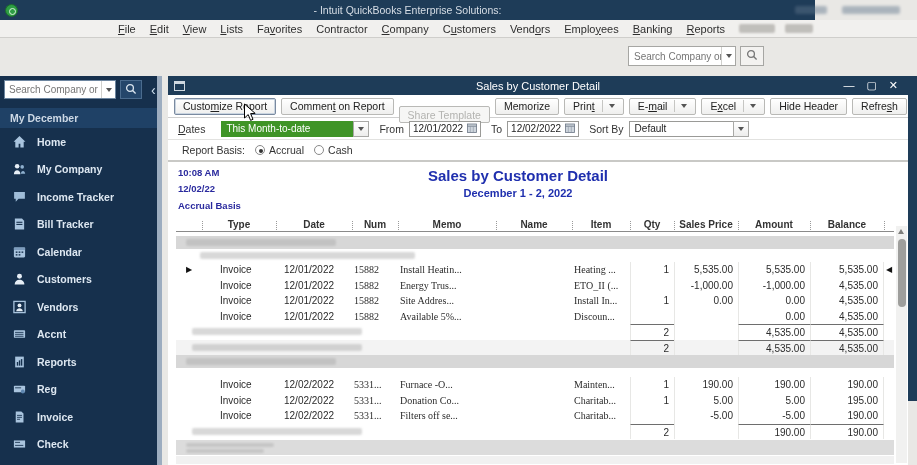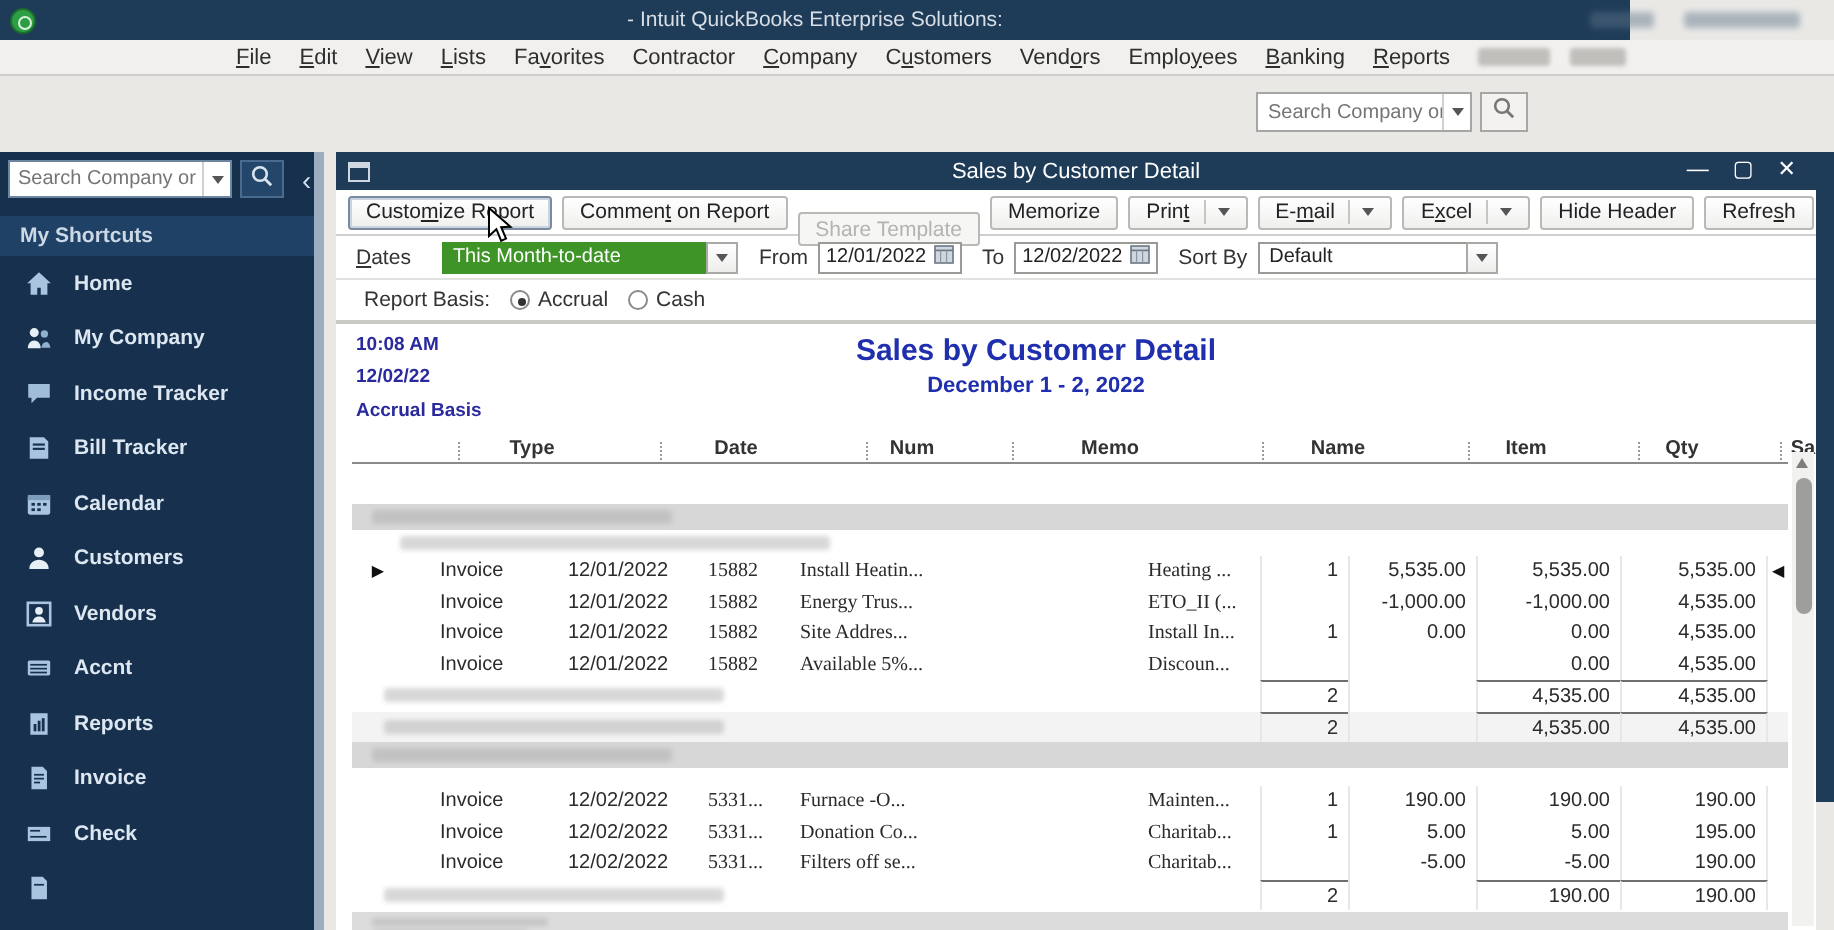--- a/index.html
+++ b/index.html
@@ -67,21 +67,21 @@
   .show-filters { color:#2b3fd4; font-weight:bold; margin-left:52px; cursor:pointer;margin-top:33px; }
 
   
   .content { position:relative; height:303px; background:#fff; overflow:hidden; }
   .rpt-meta { position:absolute; left:10px; color:#2a2a9e; font-size:9.5px; font-weight:bold; }
   .rpt-title { position:absolute; left:0; right:40px; top:5px; text-align:center; color:#1f2fae; font-size:15px; font-weight:bold; }
   .rpt-subtitle { position:absolute; left:0; right:40px; top:25px; text-align:center; color:#1f2fae; font-size:11px; font-weight:bold; }
 
   .tbl { position:absolute; left:8px; top:56px; width:718px; }
   .grid { display:grid; grid-template-columns:26px 74px 76px 46px 98px 76px 58px 44px 64px 72px 74px 10px; align-items:center; }
-  .hdr { height:14px; border-bottom:1px solid #8a8a8a; margin-bottom:20px; font-size:10px; font-weight:bold; color:#333;gap:27px; }
+  .hdr { height:14px; border-bottom:1px solid #8a8a8a; margin-bottom:4px; font-size:10px; font-weight:bold; color:#333; }
   .hdr .hc { text-align:center; position:relative; height:12px; line-height:12px; }
   .hdr .hc::before { content:""; position:absolute; left:0; top:2px; bottom:1px; border-left:1px dotted #9a9a9a; }
   .row { height:15.5px; font-size:10px; color:#2b2b2b; position:relative; }
   .c { height:15.5px; line-height:15.5px; white-space:nowrap; overflow:hidden; }
   .c.lft { padding-left:2px;font-family:Liberation Serif, serif; }
   .c.type { padding-left:18px; }
   .c.date { padding-left:8px; }
   .c.rgt { text-align:right; padding-right:5px; }
   .vline { border-left:1px solid #e7e7e5; }
   .vr { border-right:1px solid #e7e7e5; }
@@ -164,21 +164,21 @@
     <div class="side-mag">
       <span>
         <svg width="12" height="12" viewBox="0 0 12 12">
             <circle cx="5" cy="5" r="3.4" fill="none" stroke="#d9e4ee" stroke-width="1.3"></circle>
             <line x1="7.6" y1="7.6" x2="10.6" y2="10.6" stroke="#d9e4ee" stroke-width="1.4"></line>
           </svg>
       </span>
     </div>
     <span class="side-collapse">‹</span>
   </div>
-  <div class="side-header">My Shortcuts</div>
+  <div class="side-header">My December</div>
   <div>
       <div class="side-item">
         <span class="icn">
           <svg width="15" height="14" viewBox="0 0 13 13">
             <path d="M6.5 1L1 6.2h1.6v5.3h3.1V8.2h1.6v3.3h3.1V6.2H12z" fill="#a9c4de"></path>
           </svg>
         </span>
         <span class="lbl">Home</span>
       </div>
       <div class="side-item">
@@ -257,20 +257,30 @@
       <div class="side-item">
         <span class="icn">
           <svg width="15" height="14" viewBox="0 0 13 13">
             <rect x="2.5" y="1.5" width="8" height="10" fill="#a9c4de"></rect>
             <rect x="4" y="6.5" width="1.3" height="3.4" fill="#16304d"></rect>
             <rect x="5.9" y="5" width="1.3" height="4.9" fill="#16304d"></rect>
             <rect x="7.8" y="3.8" width="1.3" height="6.1" fill="#16304d"></rect>
           </svg>
         </span>
         <span class="lbl">Reports</span>
+      </div>
+      <div class="side-item">
+        <span class="icn">
+          <svg width="15" height="14" viewBox="0 0 13 13">
+            <rect x="1.3" y="3.4" width="10.4" height="6.2" rx="0.8" fill="#a9c4de"></rect>
+            <line x1="2.4" y1="5.4" x2="8" y2="5.4" stroke="#16304d" stroke-width="0.8"></line>
+            <circle cx="9.6" cy="8.8" r="1.8" fill="#5f87b0"></circle>
+          </svg>
+        </span>
+        <span class="lbl">Reg</span>
       </div>
       <div class="side-item">
         <span class="icn">
           <svg width="15" height="14" viewBox="0 0 13 13">
             <path d="M3 1.3h5.2l2 2v8.4H3z" fill="#a9c4de"></path>
             <line x1="4.2" y1="5" x2="8.8" y2="5" stroke="#16304d" stroke-width="0.8"></line>
             <line x1="4.2" y1="6.8" x2="8.8" y2="6.8" stroke="#16304d" stroke-width="0.8"></line>
             <line x1="4.2" y1="8.6" x2="7" y2="8.6" stroke="#16304d" stroke-width="0.8"></line>
           </svg>
         </span>

